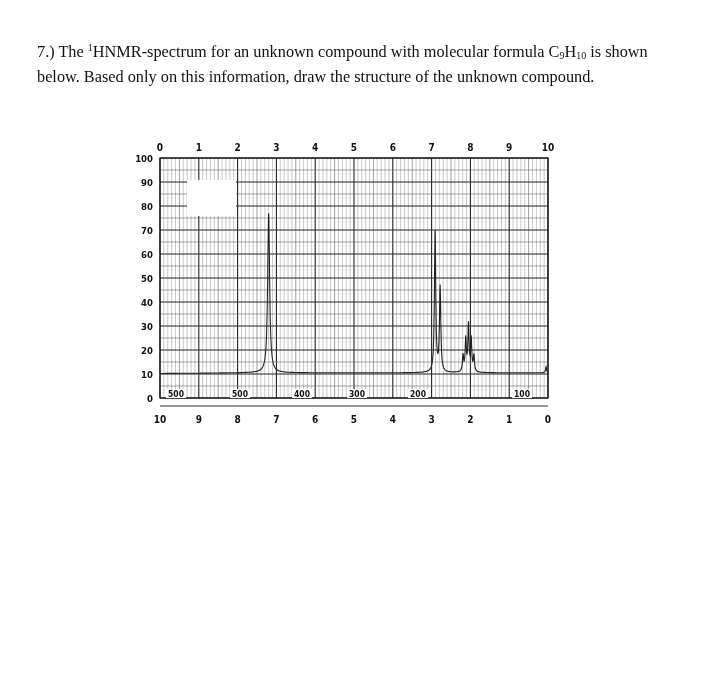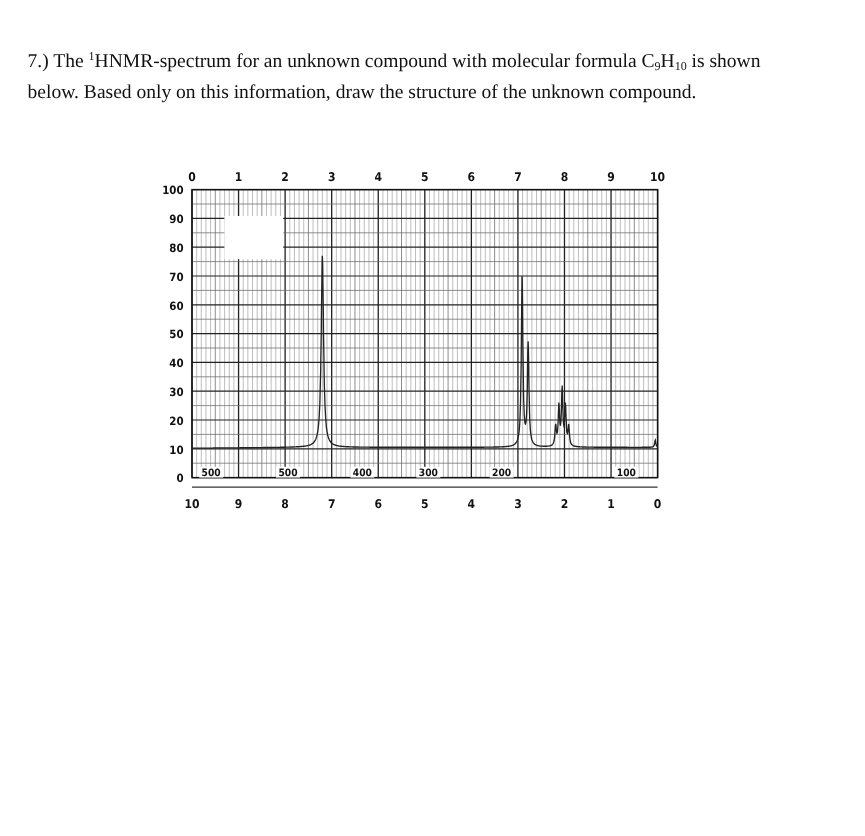--- a/index.html
+++ b/index.html
@@ -1,17 +1,17 @@
 <!DOCTYPE html>
 <html><head>
 <meta charset="utf-8">
 <style>
   html, body { margin:0; padding:0; background:#ffffff; }
   body { width:721px; height:697px; position:relative; overflow:hidden; font-family:"Liberation Serif", serif; color:#111; }
-  .question { position:absolute; left:23px; top:37px; width:640px; font-size:16.3px; line-height:21px; }
+  .question { position:absolute; left:37px; top:37px; width:640px; font-size:16.3px; line-height:21px; }
   .question sup { font-size:10px; vertical-align:6px; }
   .question sub { font-size:10px; vertical-align:-2px; }
   .chart { position:absolute; left:0; top:0; width:721px; height:697px; }
   svg text { font-family:"DejaVu Sans Condensed","DejaVu Sans", sans-serif; font-weight:bold; fill:#111; }
 </style>
 </head>
 <body>
 
 <div class="question"><span>7.)</span> <span>The </span><sup>1</sup><span>HNMR-spectrum for an unknown compound with molecular formula C</span><sub>9</sub><span>H</span><sub>10</sub><span> is shown below.  Based only on this information, draw the structure of the unknown compound.</span></div>
 

